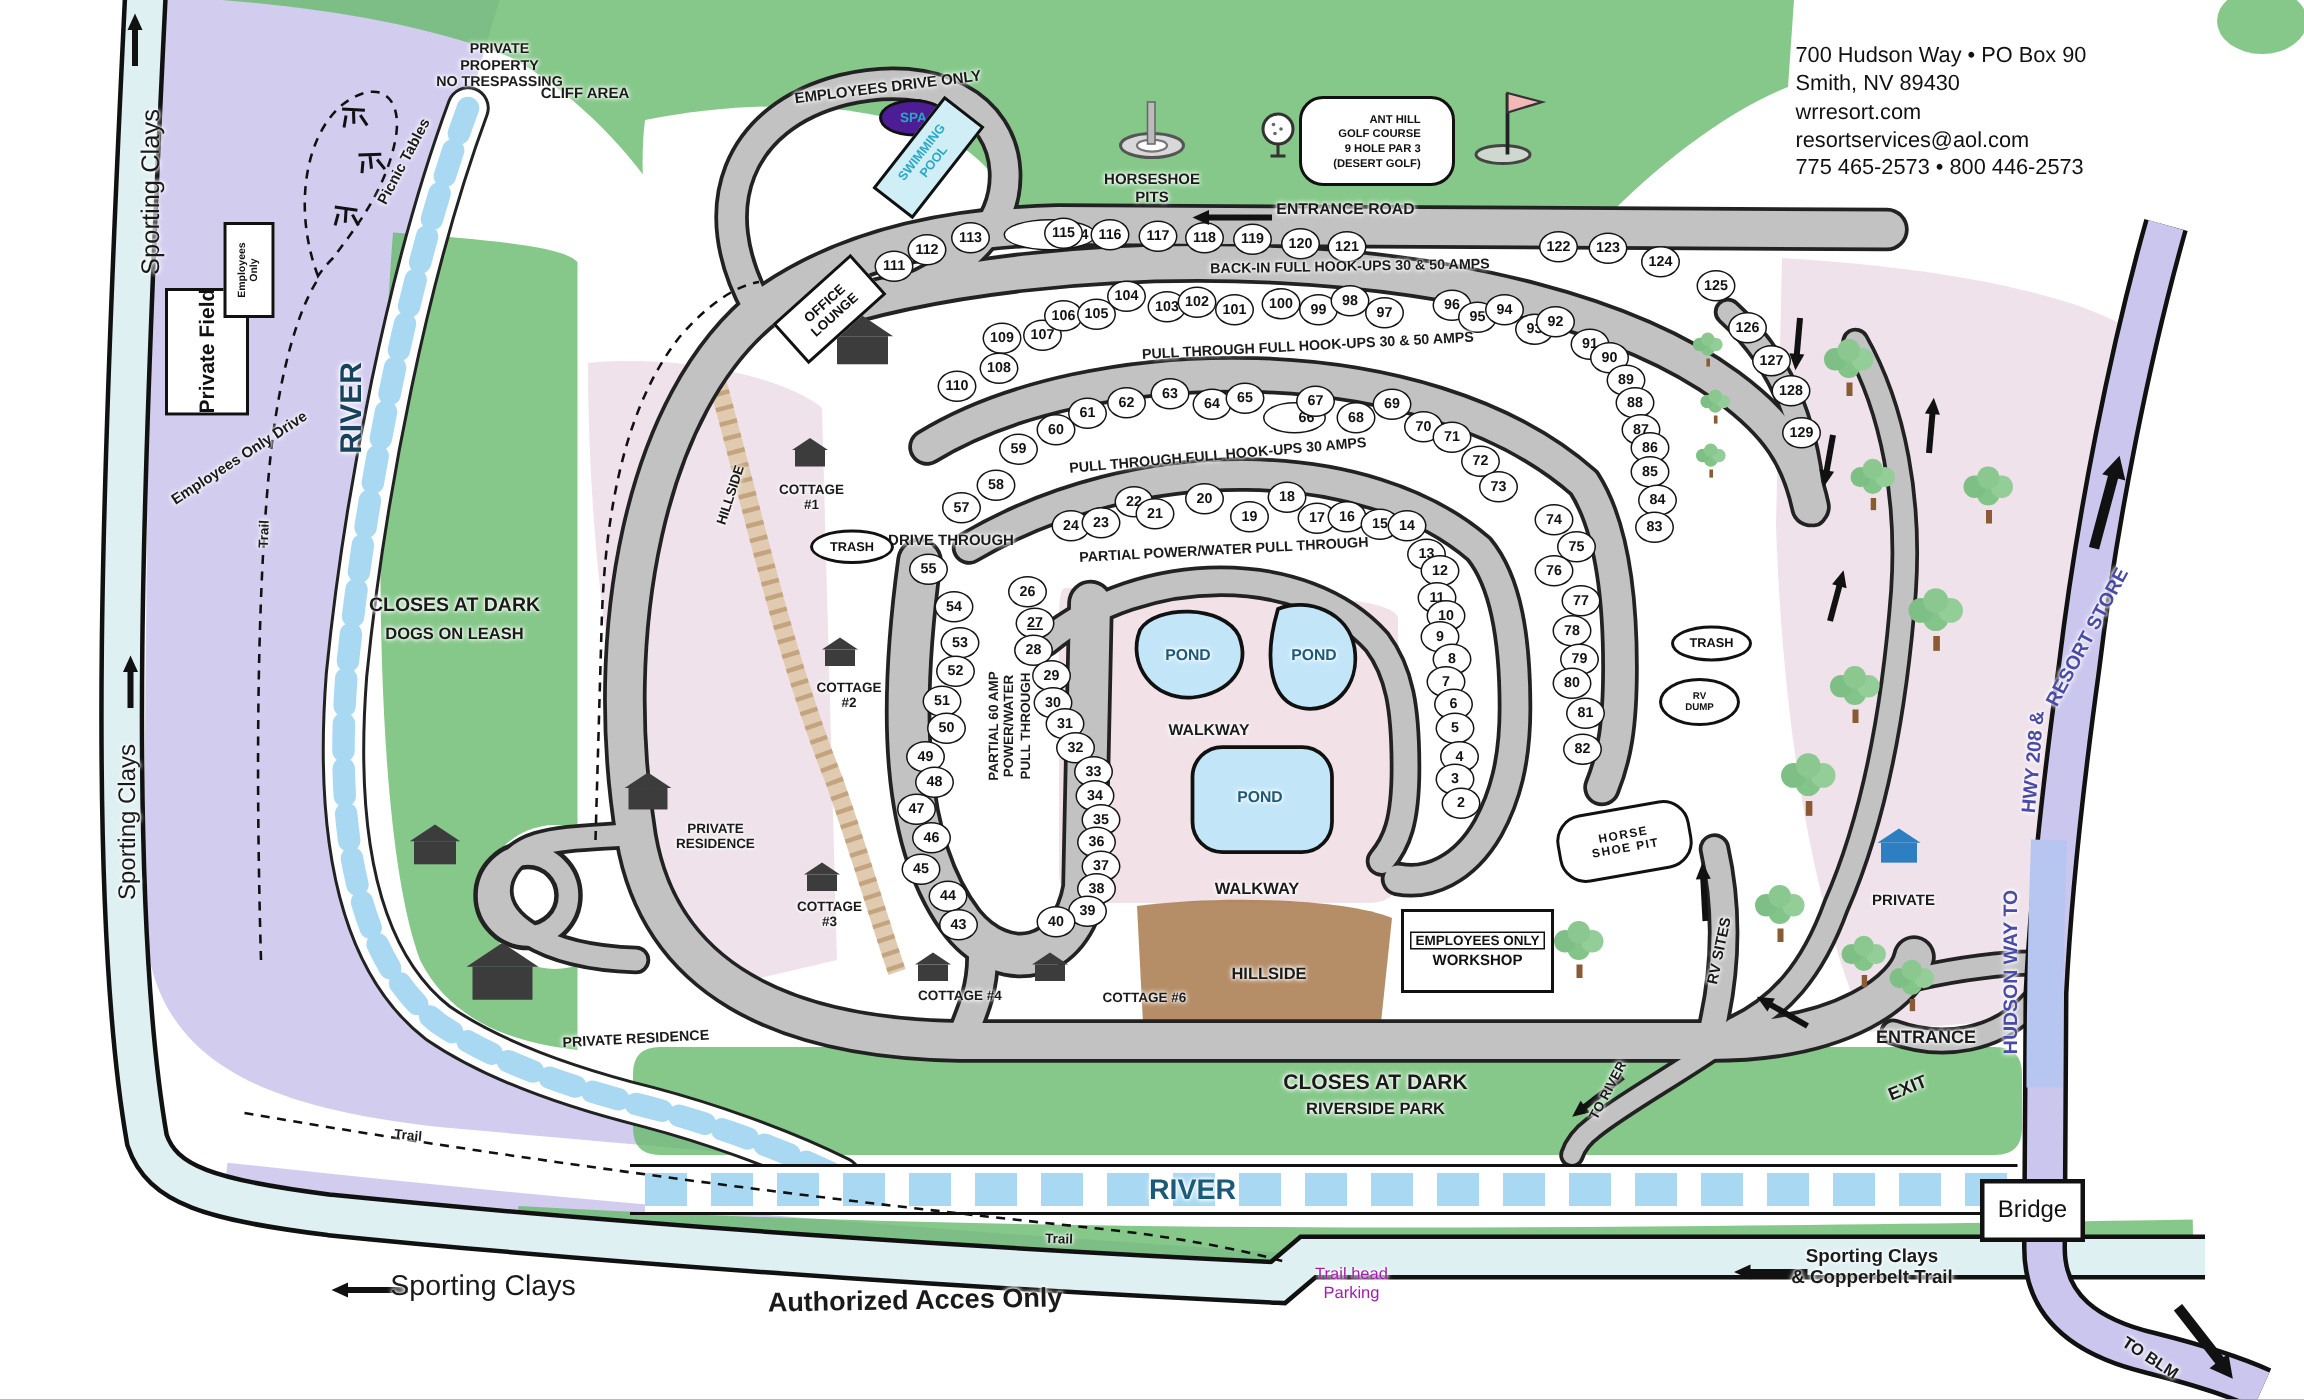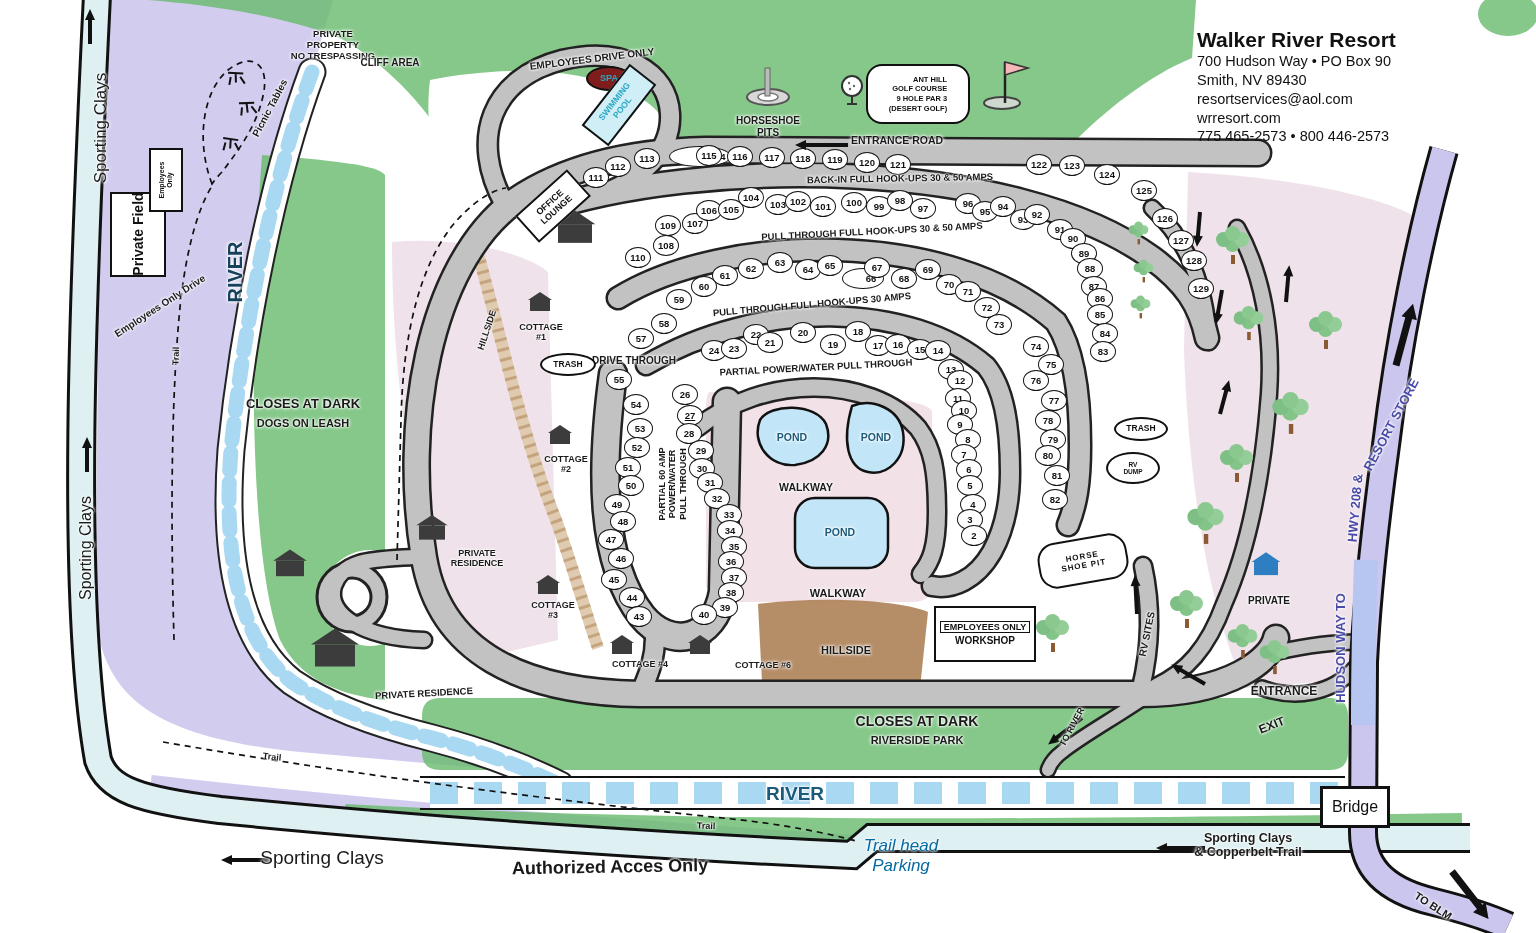--- a/index.html
+++ b/index.html
@@ -417,33 +417,33 @@
       <div class="lbl" style="left: 1341px; top: 648px; font-size: 13px; font-weight: 700; color: rgb(74, 74, 168); transform: translate(-50%, -50%) rotate(-90deg);">HUDSON WAY TO</div>
       <div class="lbl" style="left: 1356px; top: 508px; font-size: 13px; font-weight: 700; color: rgb(74, 74, 168); transform: translate(-50%, -50%) rotate(-85deg);">HWY 208  &amp;</div>
       <div class="lbl" style="left: 1392px; top: 425px; font-size: 13px; font-weight: 700; color: rgb(74, 74, 168); transform: translate(-50%, -50%) rotate(-62deg);">RESORT STORE</div>
       <div class="lbl" style="left: 1284px; top: 692px; font-size: 12px; font-weight: 700; color: rgb(26, 26, 26); transform: translate(-50%, -50%) rotate(0deg);">ENTRANCE</div>
       <div class="lbl" style="left: 1272px; top: 726px; font-size: 12px; font-weight: 700; color: rgb(26, 26, 26); transform: translate(-50%, -50%) rotate(-22deg);">EXIT</div>
       <div class="lbl" style="left: 917px; top: 721px; font-size: 14px; font-weight: 700; color: rgb(26, 26, 26); transform: translate(-50%, -50%) rotate(0deg);">CLOSES AT DARK</div>
       <div class="lbl" style="left: 917px; top: 740px; font-size: 11px; font-weight: 700; color: rgb(26, 26, 26); transform: translate(-50%, -50%) rotate(0deg);">RIVERSIDE PARK</div>
       <div class="lbl" style="left: 1072px; top: 727px; font-size: 9px; font-weight: 700; color: rgb(26, 26, 26); transform: translate(-50%, -50%) rotate(-62deg);">TO RIVER</div>
       <div class="lbl" style="left: 1248px; top: 845px; font-size: 12.5px; font-weight: 600; color: rgb(26, 26, 26); transform: translate(-50%, -50%) rotate(0deg);">Sporting Clays
 &amp; Copperbelt Trail</div>
-      <div class="lbl" style="left: 901px; top: 856px; font-size: 17px; font-weight: 400; color: #0369a1; transform: translate(-50%, -50%) rotate(0deg); font-style: italic;">Trail head
+      <div class="lbl" style="left: 901px; top: 856px; font-size: 11px; font-weight: 400; color: #a21caf; transform: translate(-50%, -50%) rotate(0deg);">Trail head
 Parking</div>
       <div class="lbl" style="left: 1433px; top: 906px; font-size: 11px; font-weight: 700; color: rgb(26, 26, 26); transform: translate(-50%, -50%) rotate(33deg);">TO BLM</div>
     </div>
 
 <div class="box" style="left:110px;top:192px;width:52px;height:81px;">
   <span style="transform:rotate(-90deg);font-size:14px;font-weight:700;white-space:pre;">Private Field</span>
 </div>
 <div class="box" style="left:149px;top:148px;width:30px;height:60px;">
   <span style="transform:rotate(-90deg);font-size:7px;font-weight:700;white-space:pre-line;">Employees
 Only</span>
 </div>
-<div class="box oval" style="left:586px;top:66px;width:42px;height:21px;background:#7f1d1d;font-size:9px;font-weight:700;color:#2aa8c4;">
+<div class="box oval" style="left:586px;top:66px;width:42px;height:21px;background:#4c1d95;font-size:9px;font-weight:700;color:#2aa8c4;">
   <span>SPA</span>
 </div>
 <div class="box" style="left:580px;top:88px;width:74px;height:30px;background:#cfeef5;transform:rotate(-52deg);
             font-size:8.5px;font-weight:700;color:#2aa8c4;white-space:pre-line;">
   <span>SWIMMING
 POOL</span>
 </div>
 <div class="box" style="left:518px;top:188px;width:66px;height:32px;transform:rotate(-42deg);
             font-size:9px;font-weight:700;white-space:pre-line;">
   <span>OFFICE
@@ -473,21 +473,20 @@
 </div>
 <div class="box" style="left:934px;top:606px;width:94px;height:48px;padding:2px;">
   <span style="border:1.5px solid #111;padding:0 3px;font-size:9px;font-weight:700;">EMPLOYEES ONLY</span>
   <span style="font-size:10px;font-weight:700;margin-top:2px;">WORKSHOP</span>
 </div>
 <div class="box" style="left:1320px;top:786px;width:64px;height:36px;border-width:3px;font-size:16px;">
   <span>Bridge</span>
 </div>
 
 <div id="header">
-  <div class="t">Walker River Resort</div>
   <div class="a">700 Hudson Way • PO Box 90</div>
   <div class="a">Smith, NV 89430</div>
+  <div class="a">wrresort.com</div>
   <div class="a">resortservices@aol.com</div>
-  <div class="a">wrresort.com</div>
   <div class="a">775 465-2573 • 800 446-2573</div>
 </div>
 
 </div>
 
 </body></html>

